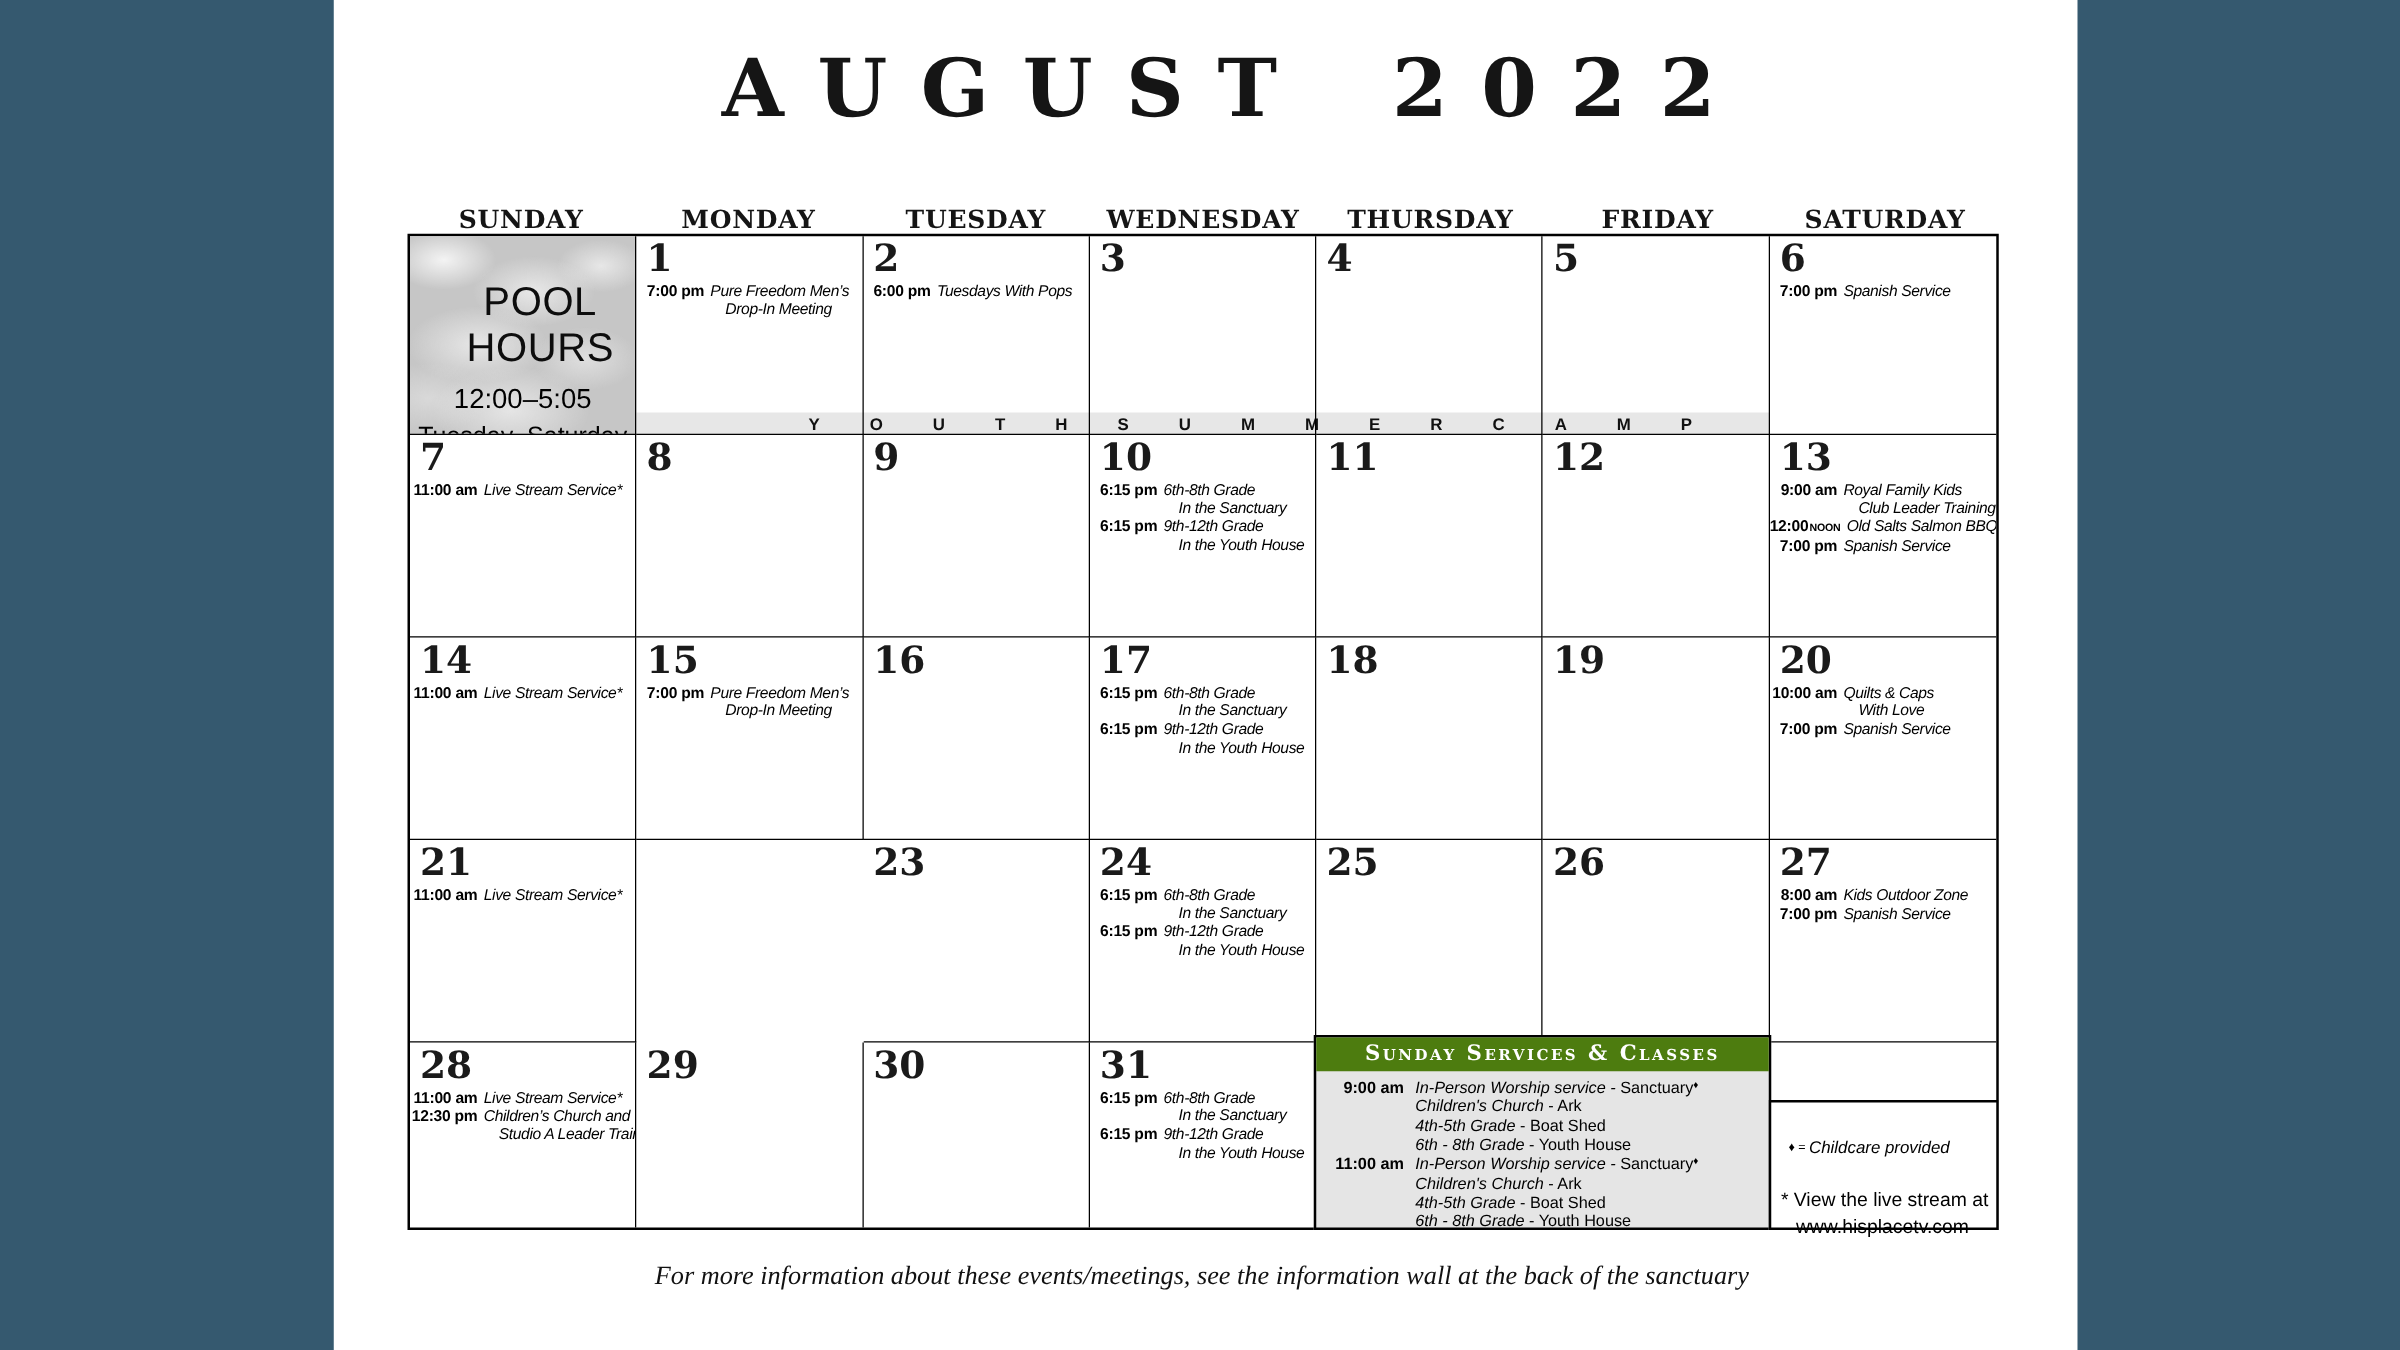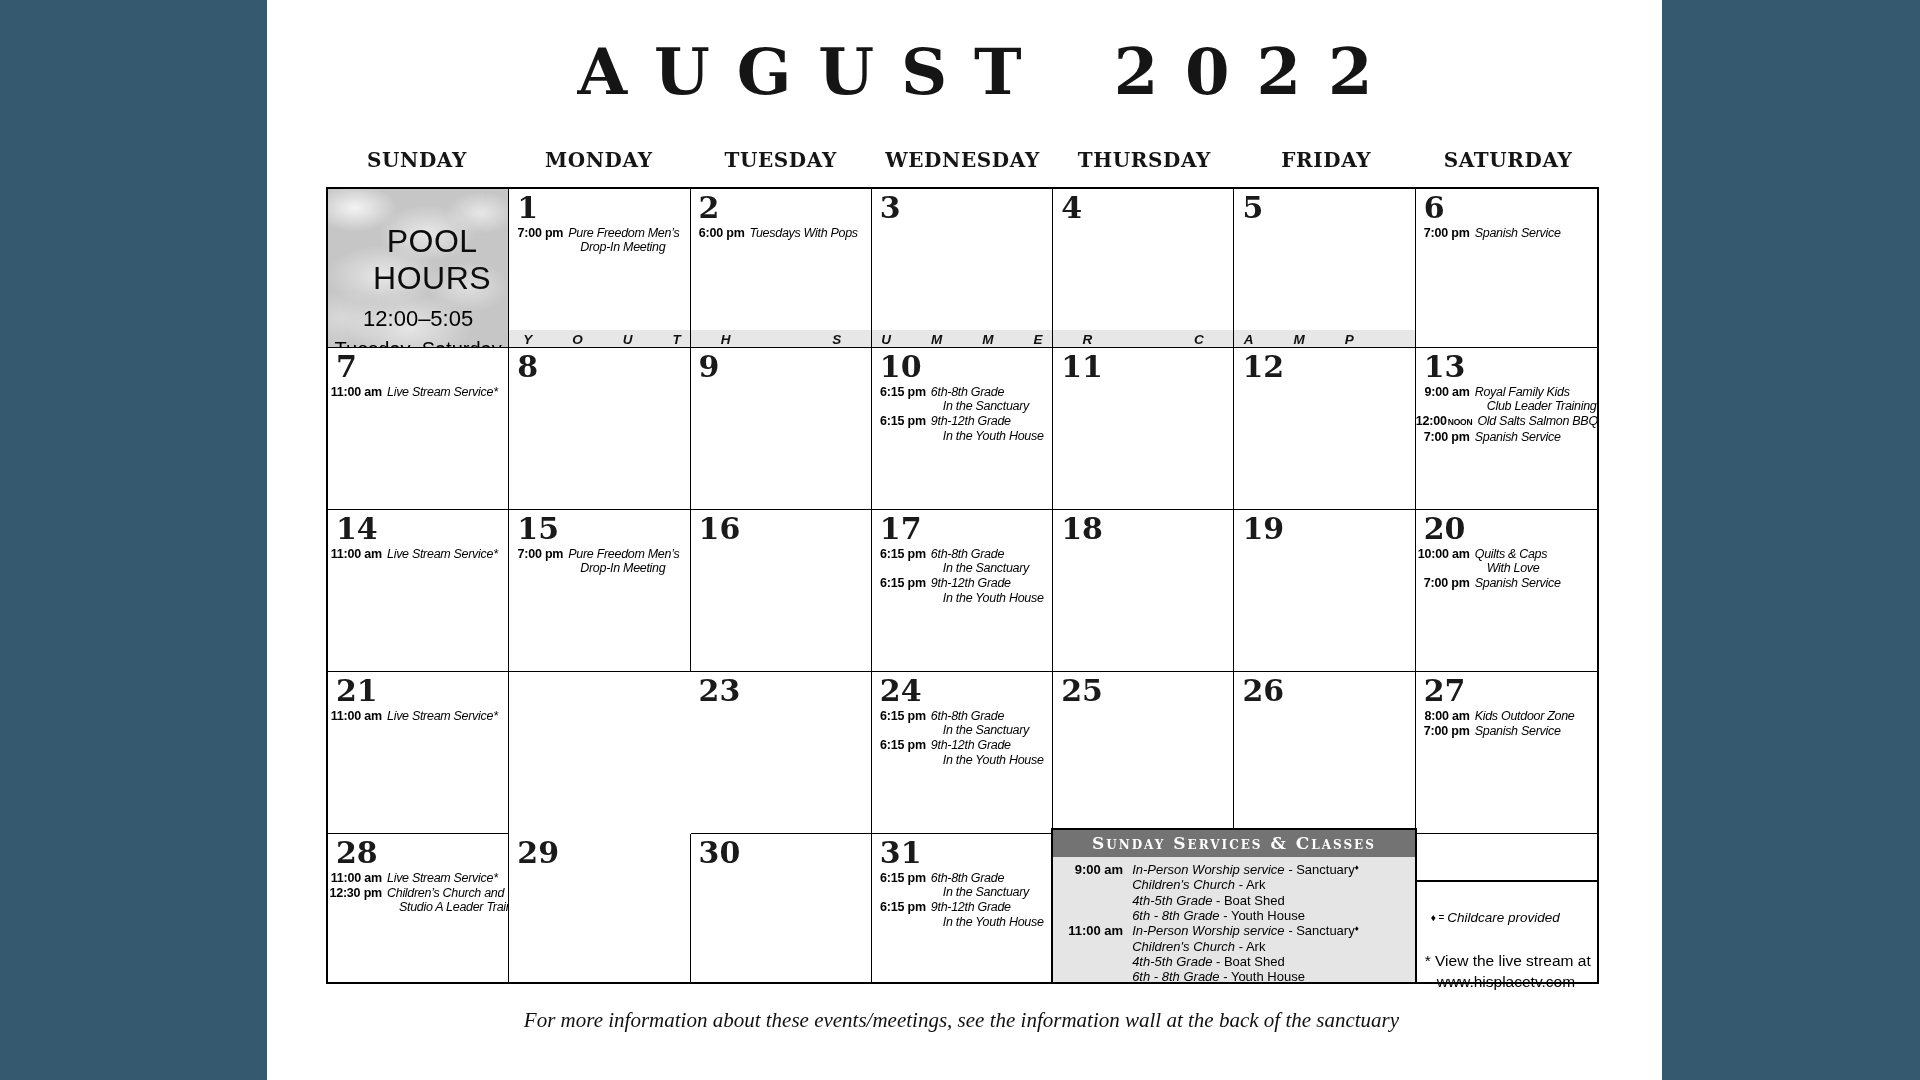--- a/index.html
+++ b/index.html
@@ -12,21 +12,21 @@
   #bar-right{left:1662px;width:258px;}
 
   .title{
     position:absolute;left:326px;top:34px;width:1271px;
     text-align:center;font-family:"DejaVu Serif",serif;font-weight:bold;
     font-size:64px;letter-spacing:0.42em;padding-left:0.42em;word-spacing:0.25em;
     color:#151515;white-space:nowrap;
   }
 
   .dow-row{
-    position:absolute;left:326px;top:148px;width:1273px;
+    position:absolute;left:326px;top:163px;width:1273px;
     display:grid;grid-template-columns:repeat(7,1fr);
   }
   .dow{
     text-align:center;font-family:"DejaVu Serif",serif;font-weight:bold;
     font-size:20px;letter-spacing:0.6px;color:#151515;
   }
 
   .grid{
     position:absolute;left:326px;top:187px;width:1273px;height:797px;
     box-sizing:border-box;border:2px solid #000;background:#fff;
@@ -37,22 +37,22 @@
     position:relative;z-index:1;overflow:hidden;
     border-right:1.5px solid #000;border-bottom:1.5px solid #000;
     background:transparent;
   }
   .cell.last-col{border-right:none;}
   .cell.last-row{border-bottom:none;}
 
   .camp-banner{
     position:absolute;z-index:0;left:calc(100%/7);width:calc(100%*5/7);
     top:141px;height:18px;background:#e7e7e7;
-    display:flex;justify-content:space-between;align-items:center;
-    padding:0 22px 0 14px;box-sizing:border-box;font-style:italic;
+    display:flex;justify-content:flex-end;align-items:center;
+    padding:0 22px 0 14px;box-sizing:border-box;
   }
   .camp-word{font-weight:bold;font-size:13.5px;letter-spacing:40px;color:#111;white-space:nowrap;}
 
   .day-num{
     font-family:"DejaVu Serif",serif;font-weight:bold;font-size:30px;
     line-height:1.05;margin:3px 0 2px 8px;color:#1a1a1a;
   }
   .ev{display:flex;margin-top:1px;line-height:1.15;}
   .ev-t{flex:0 0 54px;text-align:right;font-weight:bold;font-size:12.5px;
         padding-right:5px;white-space:nowrap;letter-spacing:-0.2px;}
@@ -76,21 +76,21 @@
   .pool-t1{margin-top:34px;font-size:32px;font-weight:normal;letter-spacing:.5px;color:#0d0d0d;margin-left:28px;}
   .pool-t2{margin-top:9px;font-size:22px;}
   .pool-t3{margin-top:6px;font-size:20px;}
 
   .svc-cell{overflow:visible;}
   .svc-box{
     position:absolute;left:-2px;right:-2px;top:-6px;bottom:-2px;
     border:2px solid #000;display:flex;flex-direction:column;background:#e5e5e5;
   }
   .svc-head{
-    background:#737373;color:#fff;text-align:center;
+    background:#4d7c0f;color:#fff;text-align:center;
     font-family:"DejaVu Serif",serif;font-variant:small-caps;font-weight:bold;
     font-size:17px;letter-spacing:2px;height:27px;line-height:27px;flex:0 0 auto;
   }
   .svc-body{flex:1;padding-top:5px;}
   .svc-row{display:flex;font-size:13px;line-height:1.18;}
   .svc-t{flex:0 0 70px;text-align:right;font-weight:bold;padding-right:9px;white-space:nowrap;}
   .svc-x .it{font-style:italic;}
   .dia{font-size:8px;vertical-align:4px;}
 
   .notes-cell{overflow:visible;margin-top:48px;}

